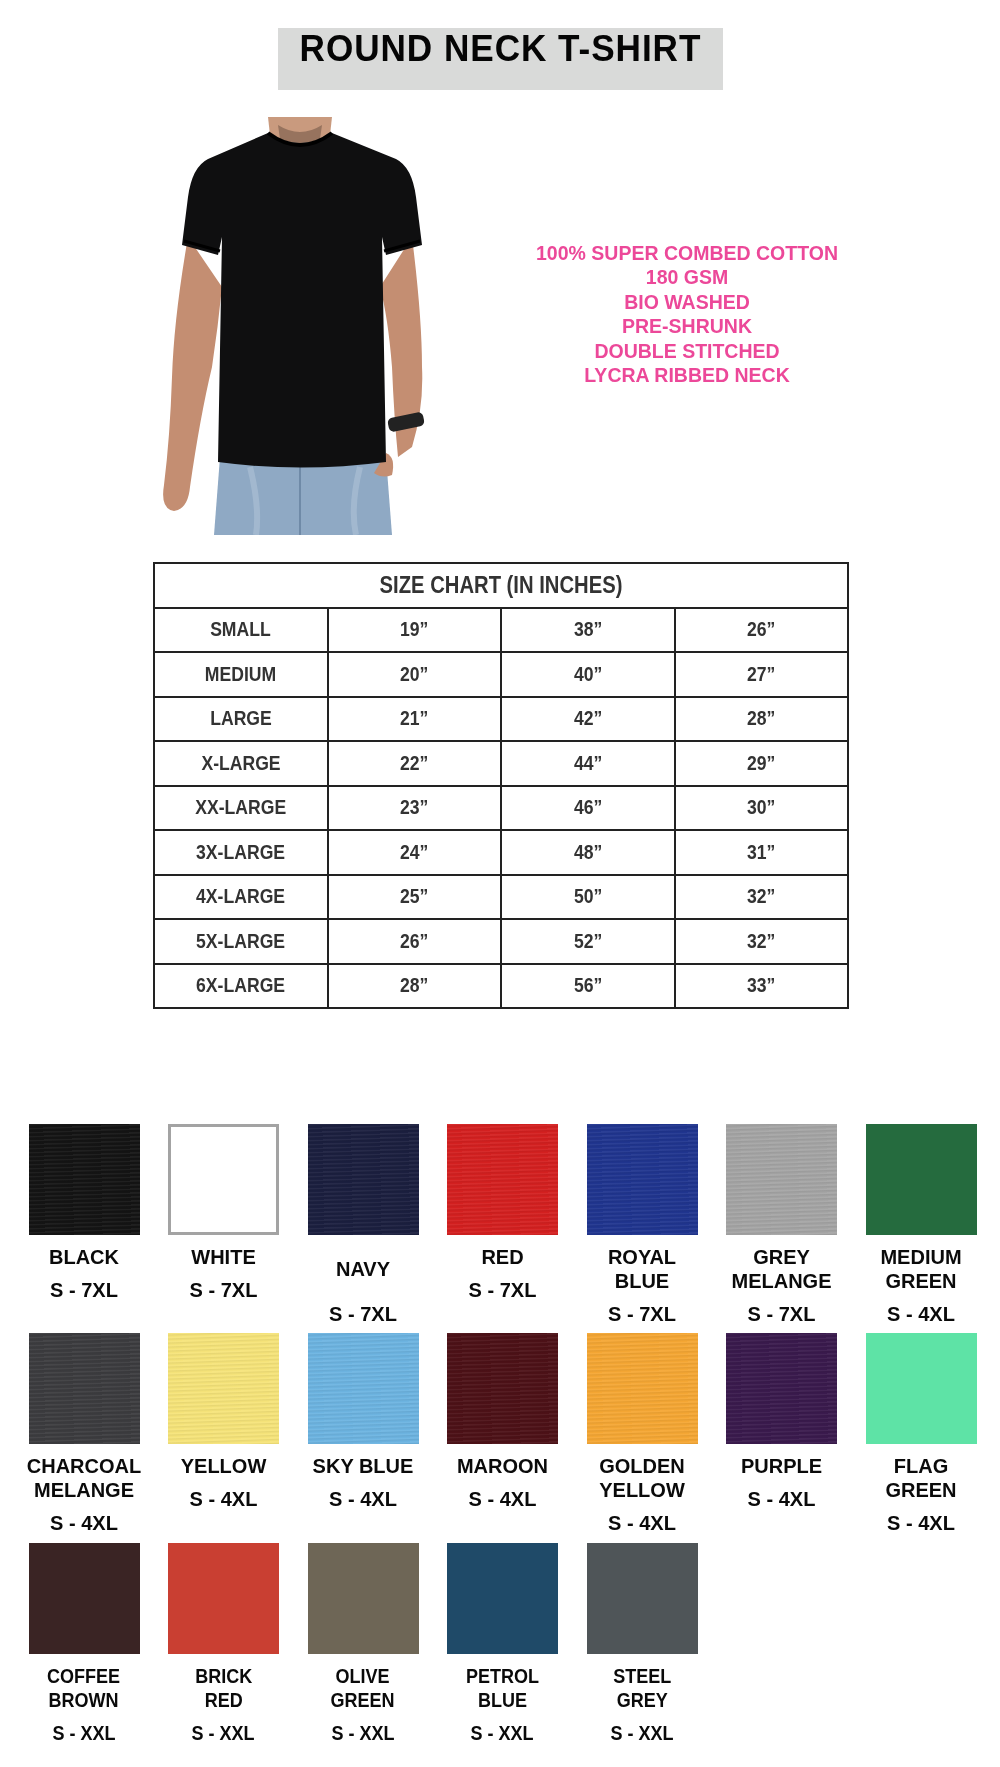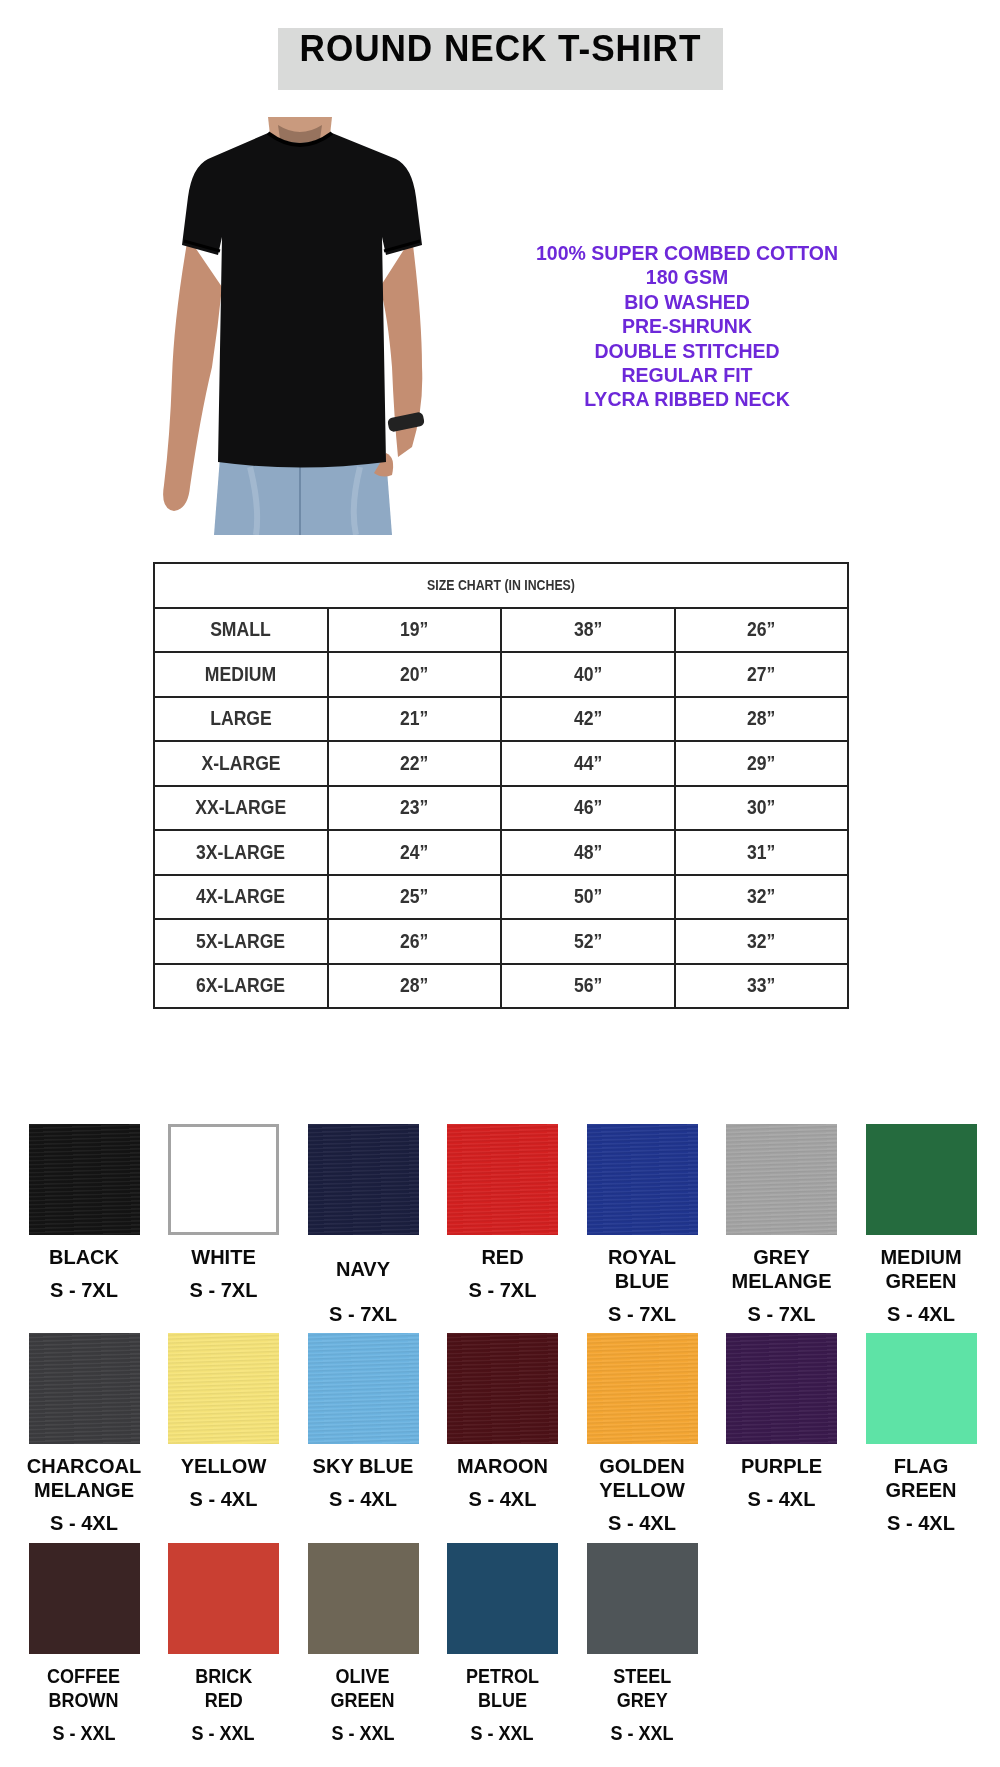--- a/index.html
+++ b/index.html
@@ -18,35 +18,35 @@
     .photo {
       position: absolute; left: 160px; top: 117px; width: 280px; height: 418px;
       background: #ffffff; overflow: hidden;
     }
     .photo svg { width: 100%; height: 100%; display: block; }
 
     .features {
       position: absolute; left: 487px; top: 241px; width: 400px; text-align: center;
     }
     .feature-line {
-      font-weight: 700; font-size: 19.5px; line-height: 24.4px; color: #6d28d9;
+      font-weight: 700; font-size: 19.5px; line-height: 24.4px; color: #ec4899;
       white-space: nowrap;
     }
 
     .size-table {
       position: absolute; left: 153px; top: 562px; width: 696px;
       border-collapse: collapse; table-layout: fixed;
     }
     .size-table td, .size-table th {
       border: 2.5px solid #222; height: 44.5px; text-align: center; vertical-align: middle;
       font-family: "Liberation Sans", sans-serif; font-weight: 700; font-size: 20px;
       color: #333; padding: 0;
     }
     .size-table .cell-text { display: inline-block; transform: scaleX(0.88); white-space: nowrap; }
-    .size-table th.caption-cell { font-weight: 700; font-size: 14px; }
+    .size-table th.caption-cell { font-weight: 700; font-size: 23px; }
 
     .swatches { position: absolute; left: 0; top: 0; width: 1000px; height: 1767px; pointer-events: none; }
     .swatch-item {
       position: absolute; width: 140px; display: flex; flex-direction: column; align-items: center;
       pointer-events: auto;
     }
     .swatch {
       width: 111px; height: 111px; margin-bottom: 10px;
       background-image:
         repeating-linear-gradient(178deg, rgba(255,255,255,0.05) 0px, rgba(255,255,255,0.05) 1px, rgba(0,0,0,0.06) 2px, rgba(0,0,0,0) 4px);
@@ -94,21 +94,20 @@
     <path d="M224 134 L260 124" stroke="#000" stroke-width="3"></path>
   </svg>
 </div>
 
 <div class="features">
   <div class="feature-line">100% SUPER COMBED COTTON</div>
   <div class="feature-line">180 GSM</div>
   <div class="feature-line">BIO WASHED</div>
   <div class="feature-line">PRE-SHRUNK</div>
   <div class="feature-line">DOUBLE STITCHED</div>
-  <div class="feature-line">REGULAR FIT</div>
   <div class="feature-line">LYCRA RIBBED NECK</div>
 </div>
 
 <table class="size-table">
   <thead>
     <tr>
       <th class="caption-cell" colspan="4">
         <span class="cell-text">SIZE CHART (IN INCHES)</span>
       </th>
     </tr>

